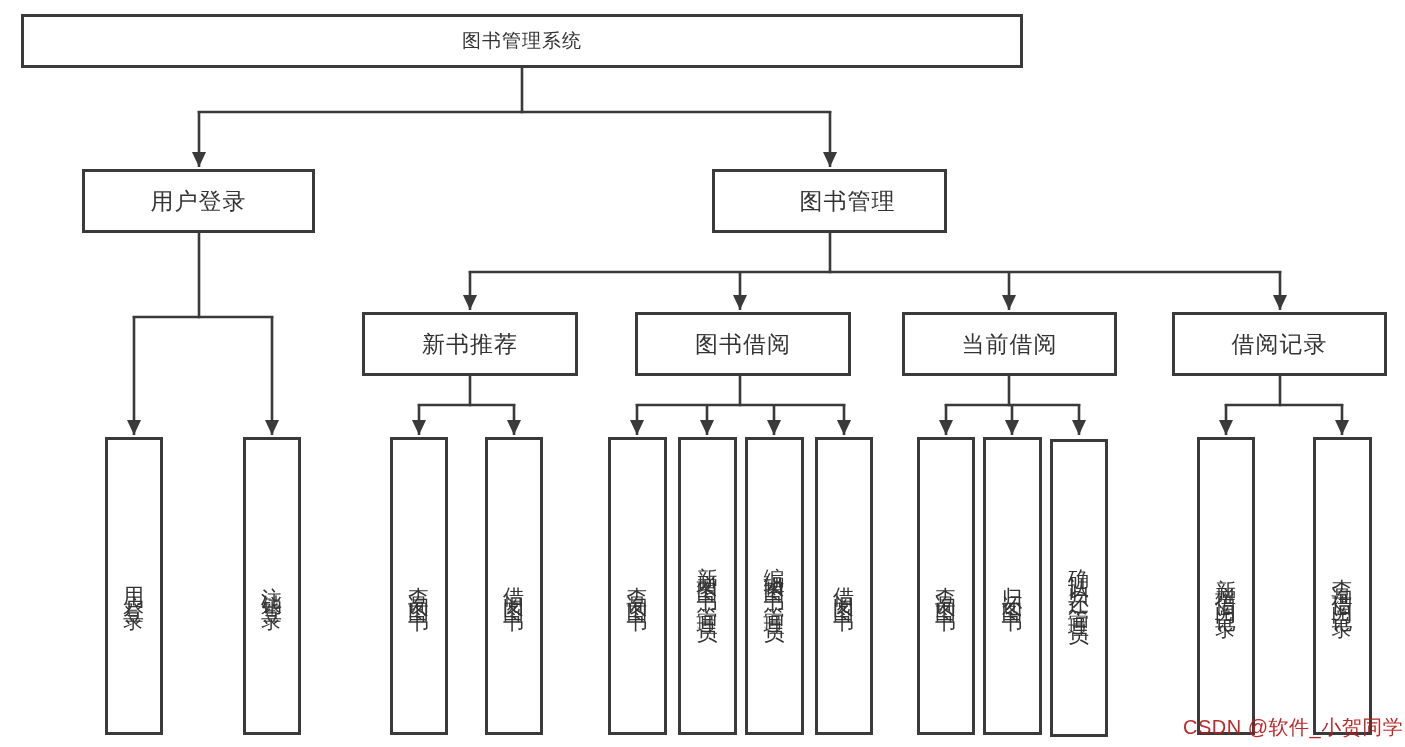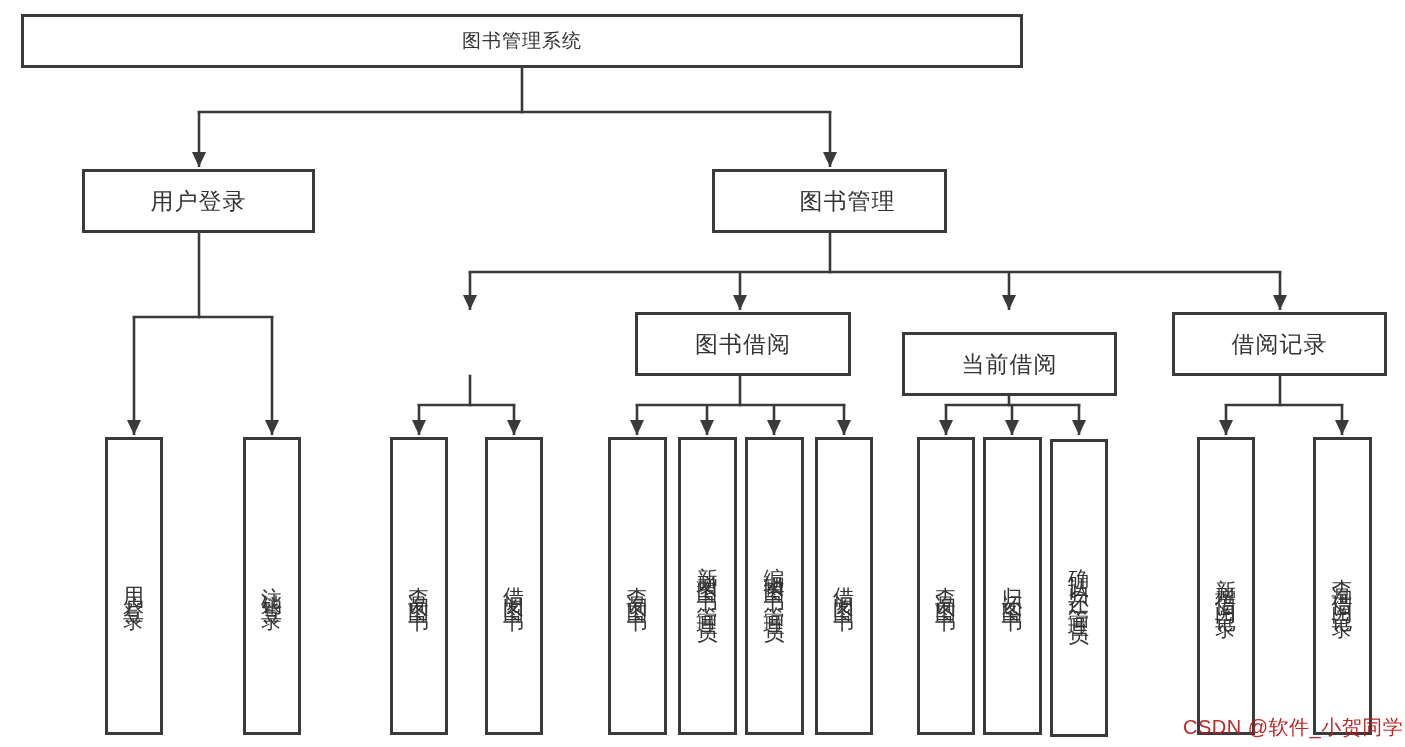--- a/index.html
+++ b/index.html
@@ -96,24 +96,27 @@
     <span class="hlabel">图书管理系统</span>
   </div>
 
   <div class="box" style="left:82px;top:169px;width:233px;height:64px;">
     <span class="hlabel">用户登录</span>
   </div>
   <div class="box" style="left:712px;top:169px;width:235px;height:64px;padding-left:36px;">
     <span class="hlabel">图书管理</span>
   </div>
 
+  <div class="box" style="left:362px;top:312px;width:216px;height:64px;">
+    <span class="hlabel">新书推荐</span>
+  </div>
   <div class="box" style="left:635px;top:312px;width:216px;height:64px;">
     <span class="hlabel">图书借阅</span>
   </div>
-  <div class="box" style="left:902px;top:312px;width:215px;height:64px;margin-top:20px;">
+  <div class="box" style="left:902px;top:312px;width:215px;height:64px;">
     <span class="hlabel">当前借阅</span>
   </div>
   <div class="box" style="left:1172px;top:312px;width:215px;height:64px;">
     <span class="hlabel">借阅记录</span>
   </div>
 
   <div class="box leaf" style="left:105px;top:437px;width:58px;height:298px;">
     <span class="vlabel">用户登录</span>
   </div>
   <div class="box leaf" style="left:243px;top:437px;width:58px;height:298px;">

